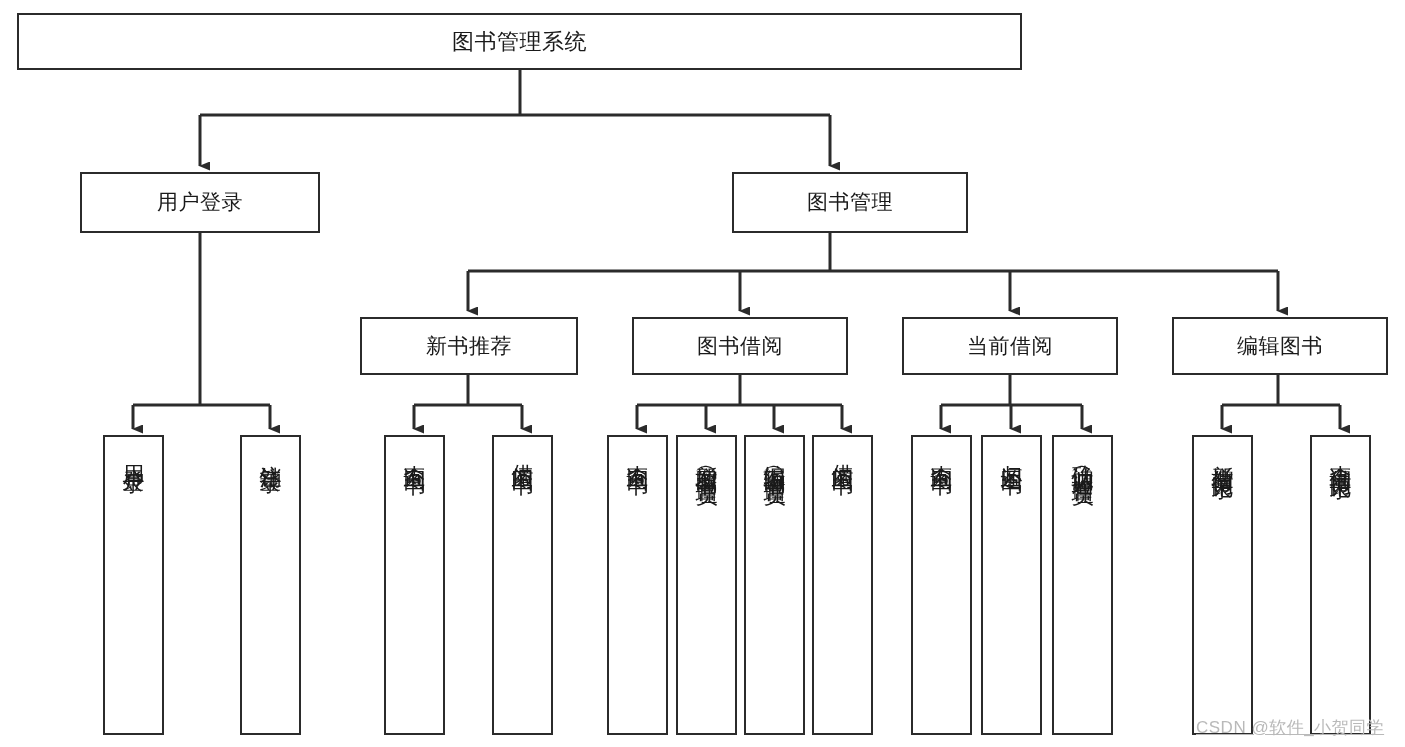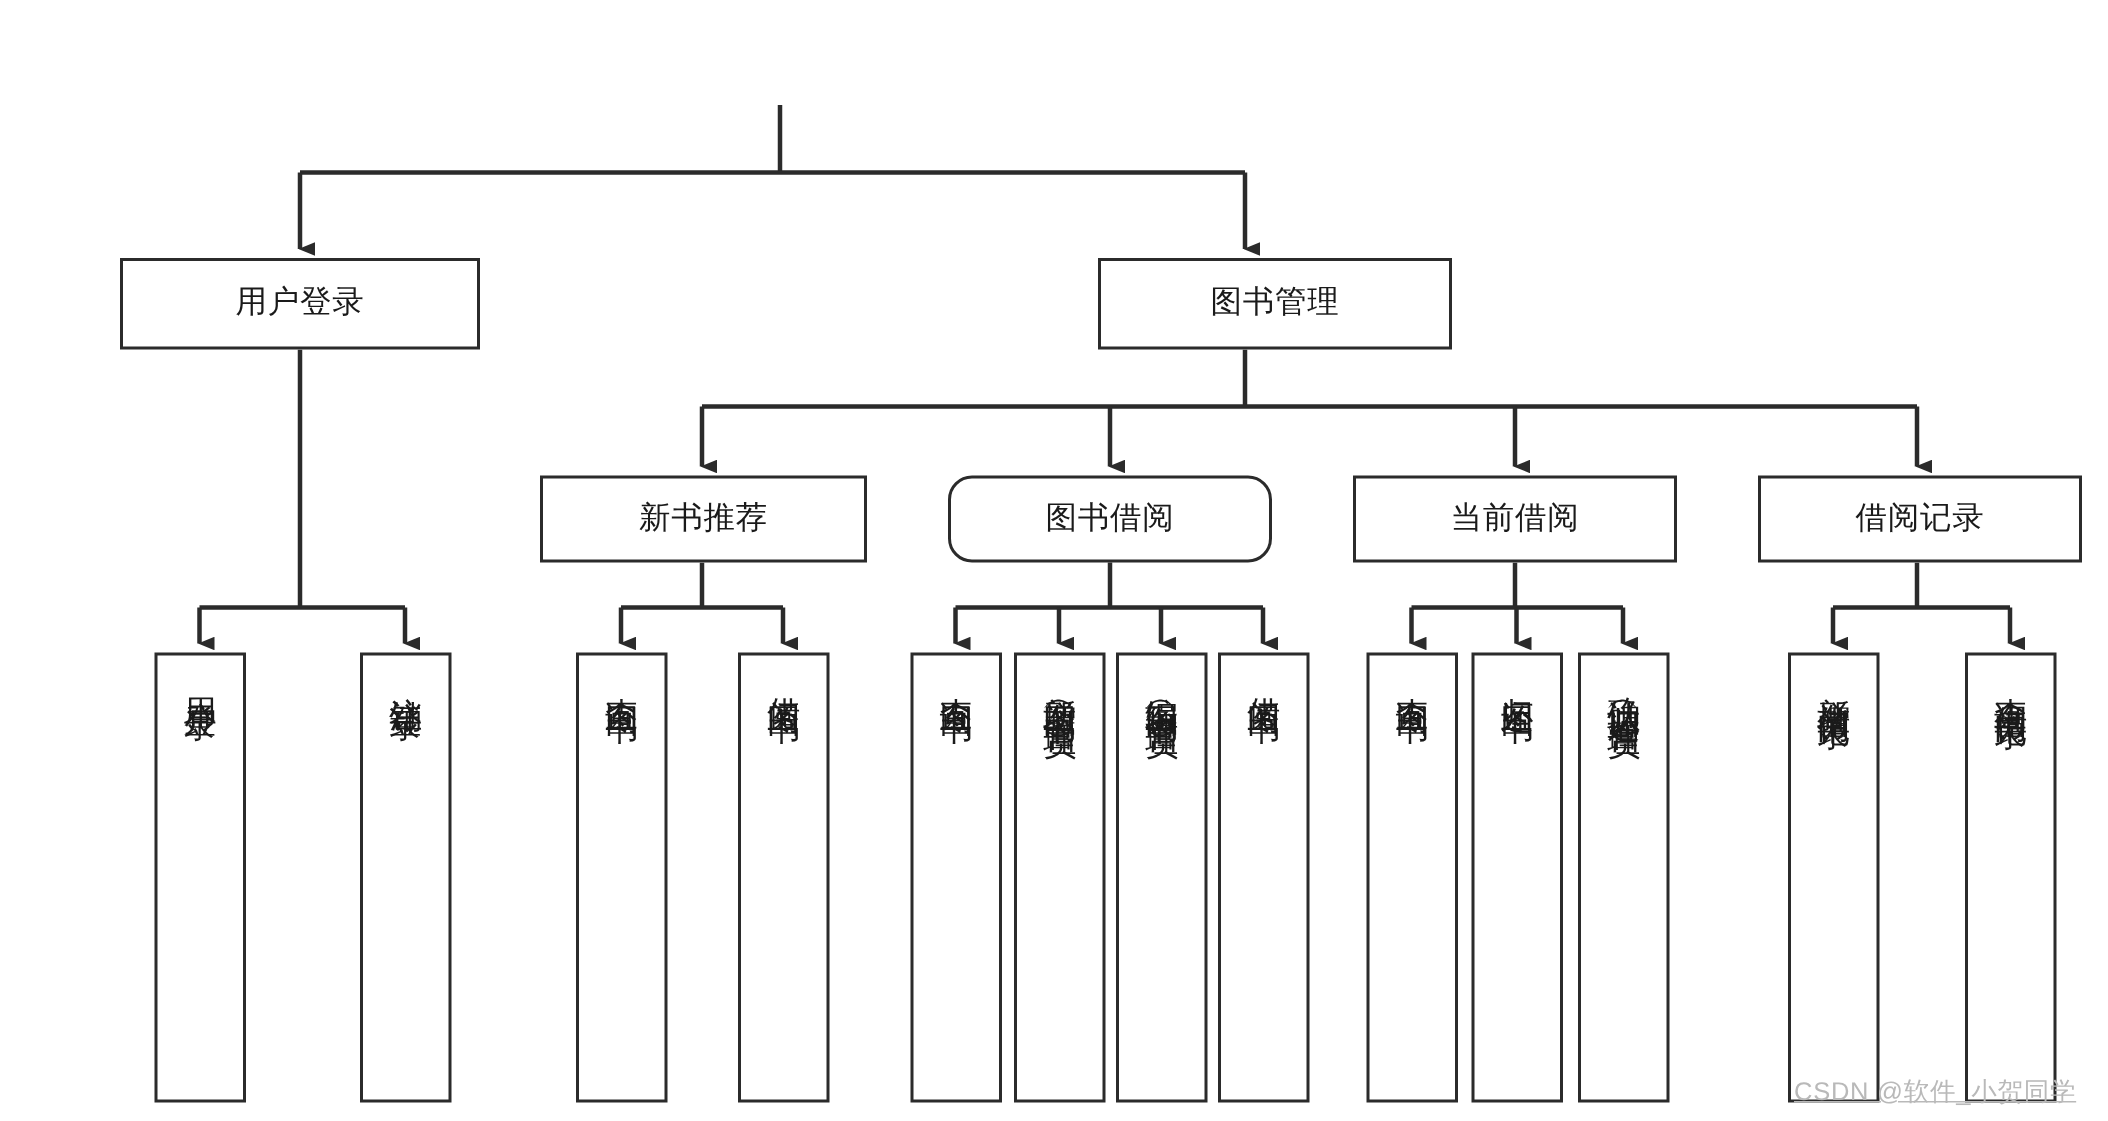--- a/index.html
+++ b/index.html
@@ -105,39 +105,42 @@
       <path d="M1011,405 L1011,429" marker-end="url(#arrow)"></path>
       <path d="M1082,405 L1082,429" marker-end="url(#arrow)"></path>
 
       <path d="M1278,375 L1278,405"></path>
       <path d="M1222,405 L1340,405"></path>
       <path d="M1222,405 L1222,429" marker-end="url(#arrow)"></path>
       <path d="M1340,405 L1340,429" marker-end="url(#arrow)"></path>
     </g>
   </svg>
 
+  <div class="node root" style="left:17px;top:13px;width:1005px;height:57px;">
+    <span class="lbl">图书管理系统</span>
+  </div>
 
   <div class="node level2" style="left:80px;top:172px;width:240px;height:61px;">
     <span class="lbl">用户登录</span>
   </div>
   <div class="node level2" style="left:732px;top:172px;width:236px;height:61px;">
     <span class="lbl">图书管理</span>
   </div>
 
   <div class="node level3" style="left:360px;top:317px;width:218px;height:58px;justify-content:center;">
     <span class="lbl">新书推荐</span>
   </div>
-  <div class="node level3" style="left:632px;top:317px;width:216px;height:58px;border-radius:16px;">
+  <div class="node level3" style="left:632px;top:317px;width:216px;height:58px;">
     <span class="lbl">图书借阅</span>
   </div>
   <div class="node level3" style="left:902px;top:317px;width:216px;height:58px;">
     <span class="lbl">当前借阅</span>
   </div>
   <div class="node level3" style="left:1172px;top:317px;width:216px;height:58px;">
-    <span class="lbl">借阅记录</span>
+    <span class="lbl">编辑图书</span>
   </div>
 
   <div class="node leaf" style="left:103px;top:435px;width:61px;height:300px;">
     <span class="lbl">用户登录</span>
   </div>
   <div class="node leaf" style="left:240px;top:435px;width:61px;height:300px;">
     <span class="lbl">注销登录</span>
   </div>
 
   <div class="node leaf" style="left:384px;top:435px;width:61px;height:300px;">

